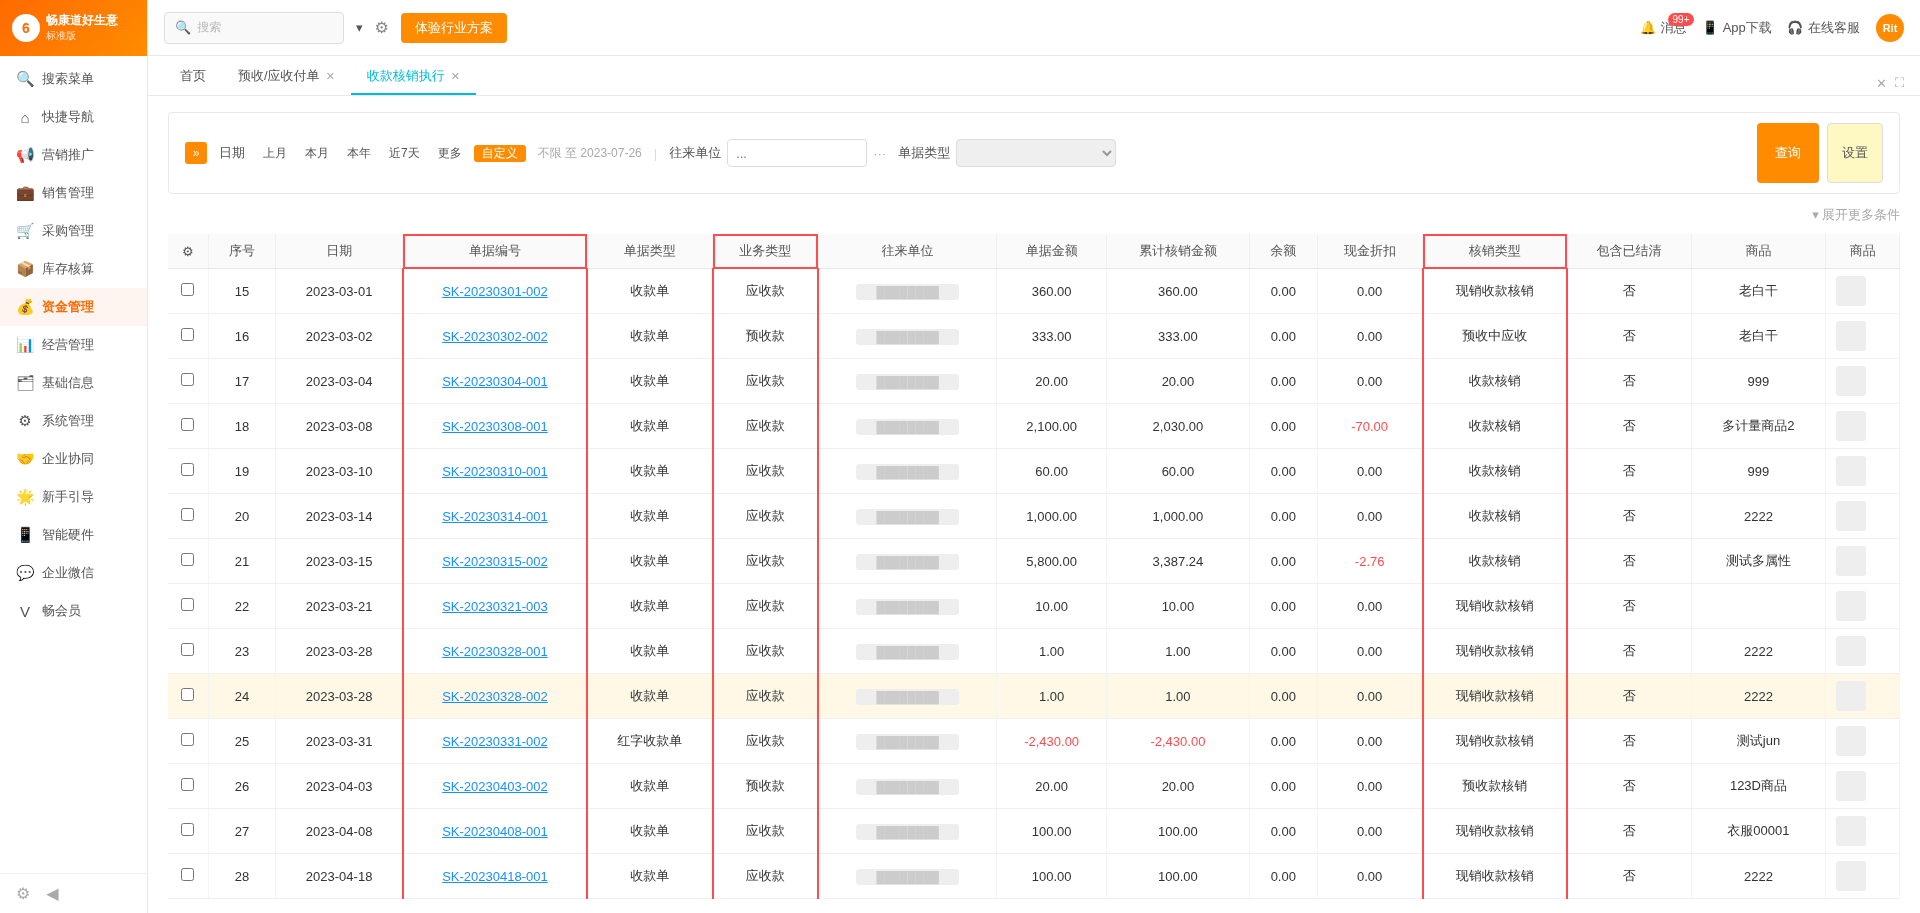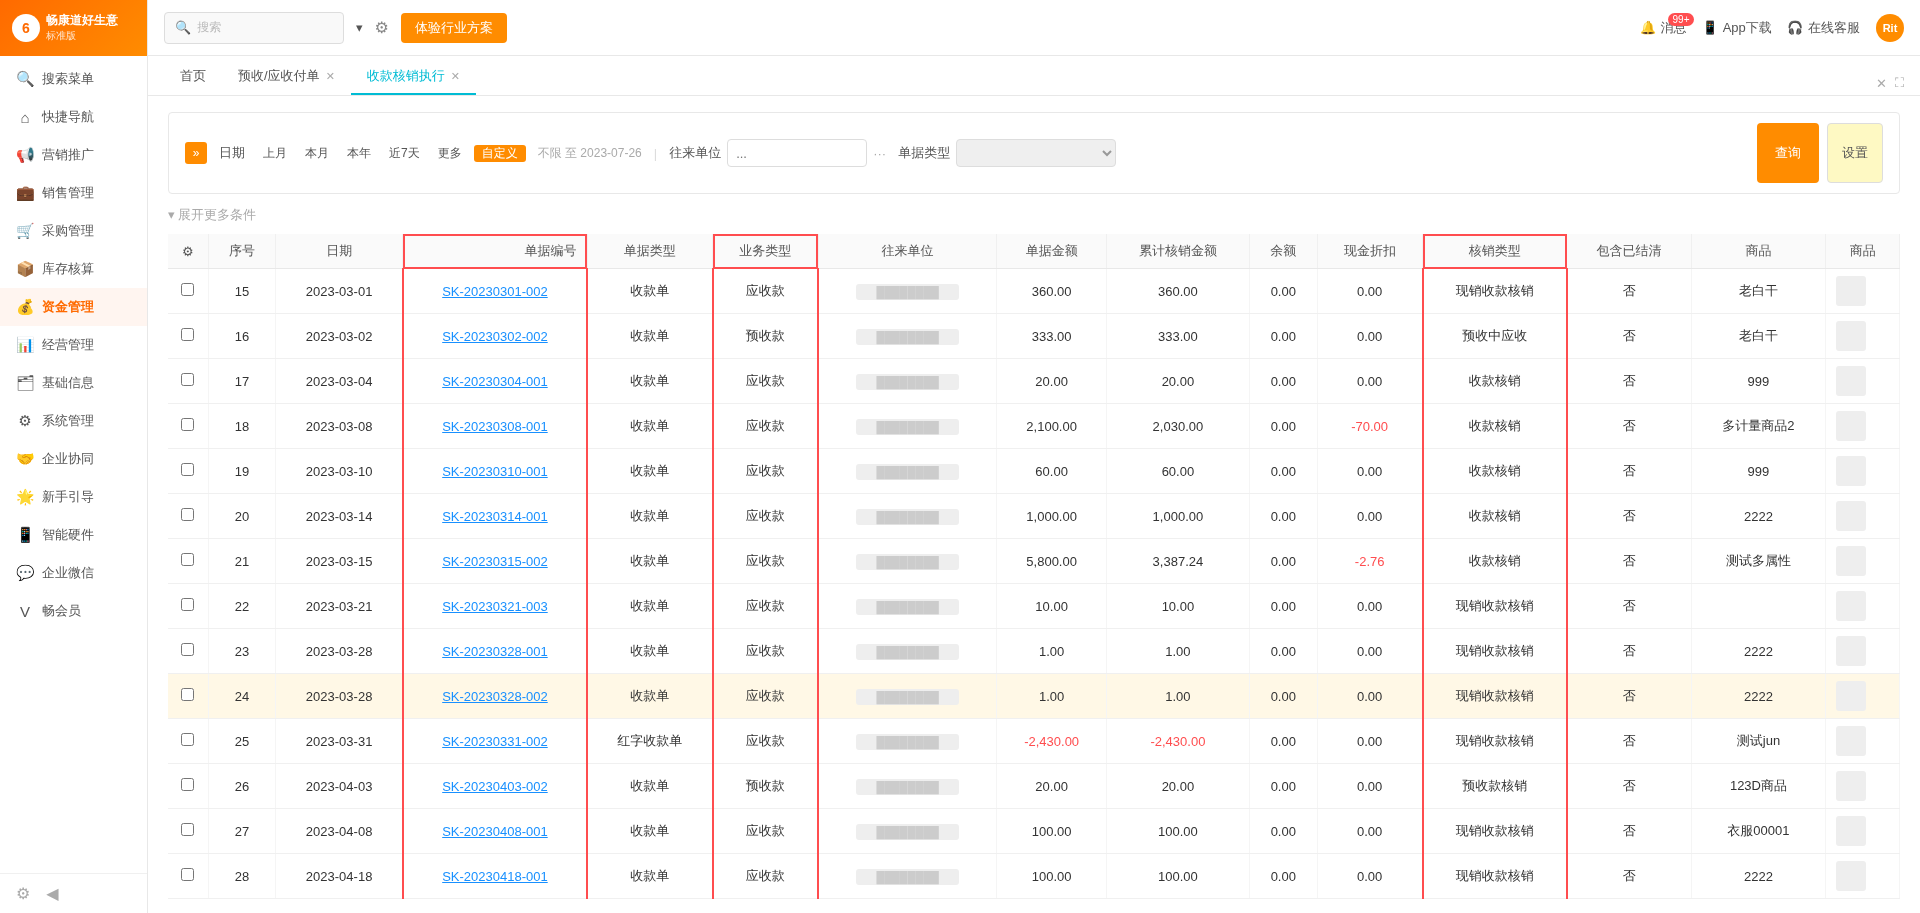--- a/index.html
+++ b/index.html
@@ -227,21 +227,21 @@
     .btn-setting {
       border: 1px solid #ddd;
       background: #fef9c3;
       color: #555;
       border-radius: 4px;
       padding: 3px 14px;
       cursor: pointer;
       font-size: 13px;
     }
     .expand-bar {
-      text-align: left;
+      text-align: right;
       color: #aaa;
       font-size: 12px;
       margin-bottom: 10px;
       cursor: pointer;
     }
 
     
     .table-wrap { overflow-x: auto; }
     table {
       width: 100%;
@@ -443,21 +443,21 @@
       <span>展开更多条件</span>
     </div>
 
     <div class="table-wrap">
       <table>
         <thead>
           <tr>
             <th class="col-settings">⚙</th>
             <th>序号</th>
             <th>日期</th>
-            <th style="outline:2px solid #ff4d4f;outline-offset:-2px;text-align:right;">单据编号</th>
+            <th style="outline:2px solid #ff4d4f;outline-offset:-2px;">单据编号</th>
             <th>单据类型</th>
             <th style="outline:2px solid #ff4d4f;outline-offset:-2px;">业务类型</th>
             <th>往来单位</th>
             <th>单据金额</th>
             <th>累计核销金额</th>
             <th>余额</th>
             <th>现金折扣</th>
             <th style="outline:2px solid #ff4d4f;outline-offset:-2px;">核销类型</th>
             <th>包含已结清</th>
             <th>商品</th>

